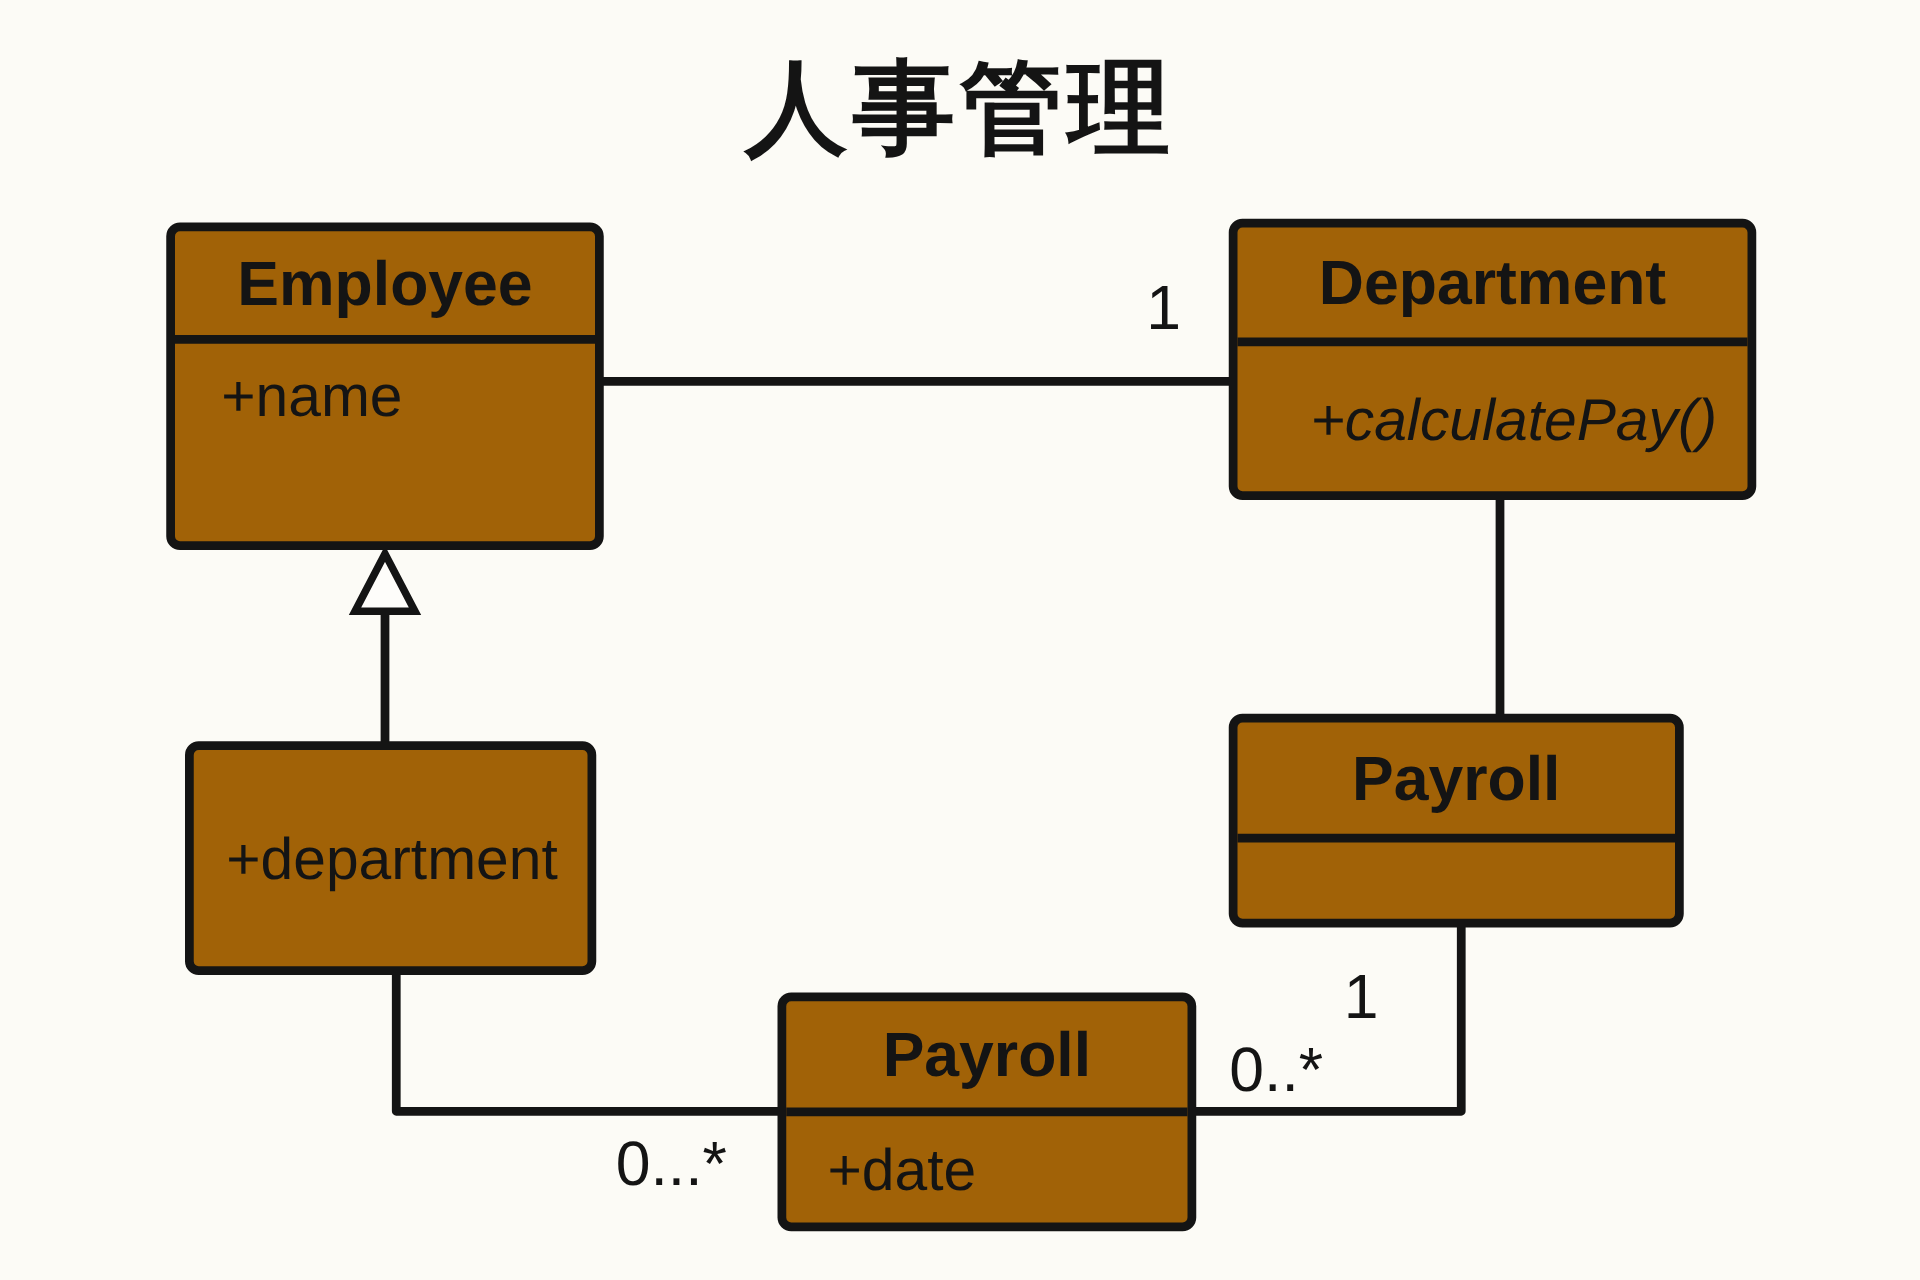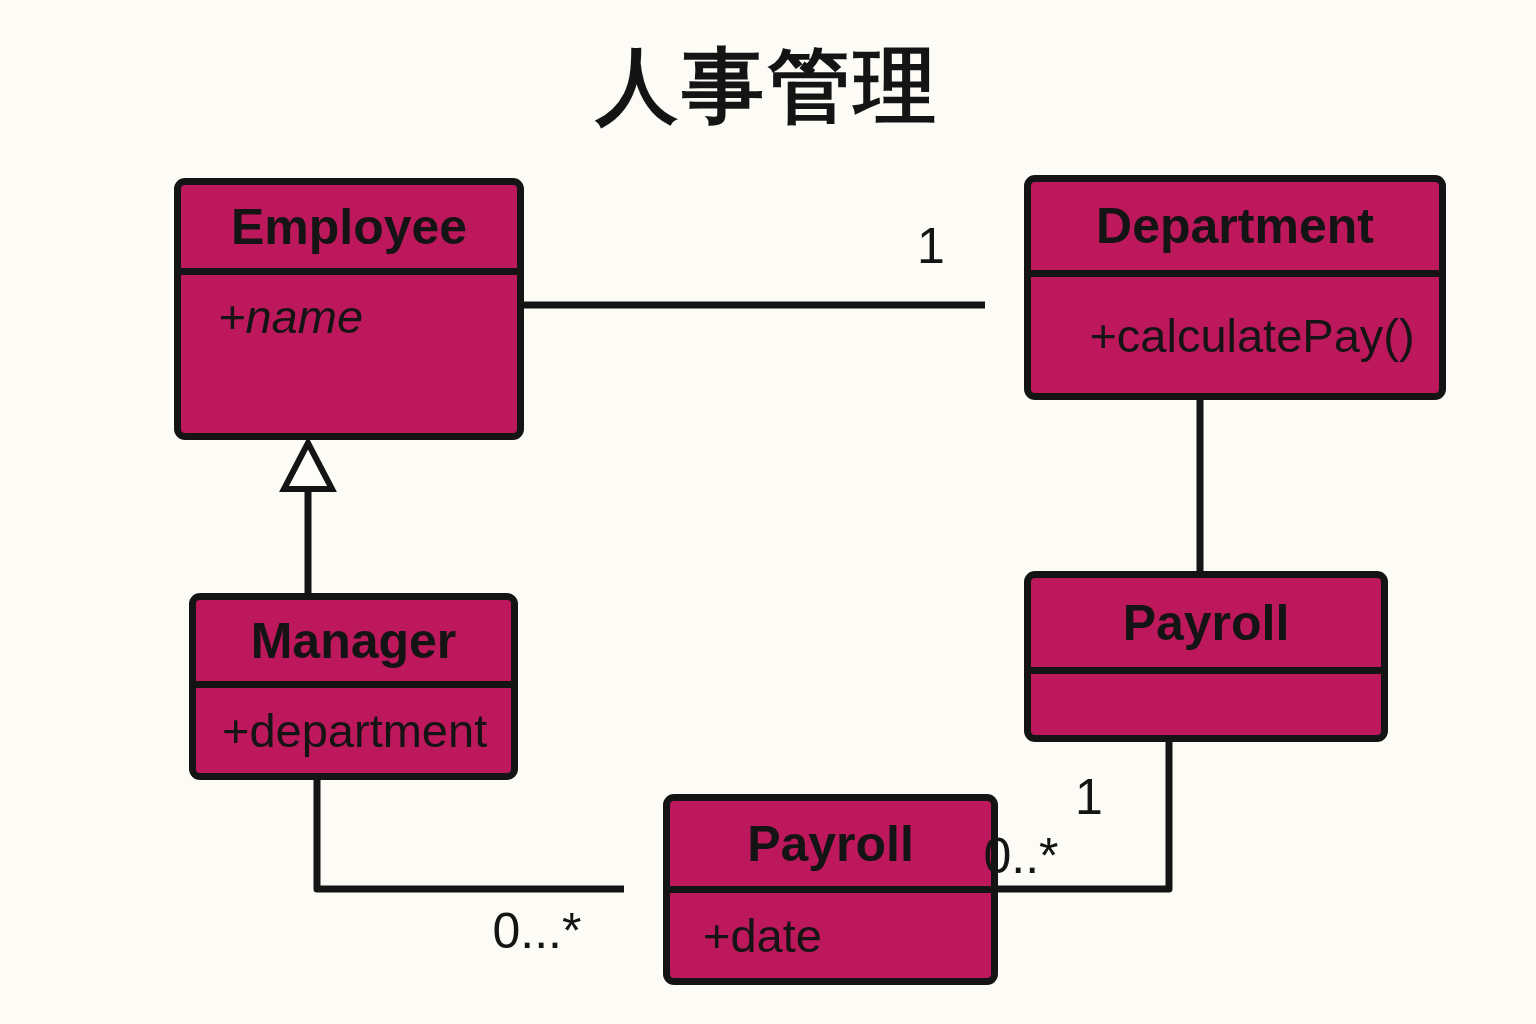--- a/index.html
+++ b/index.html
@@ -25,55 +25,54 @@
     letter-spacing: 4px;
     color: #141414;
   }
   .connector-layer {
     position: absolute;
     left: 0; top: 0;
     width: 1536px; height: 1024px;
   }
   .uml-class {
     position: absolute;
-    background: #be185d;
+    background: #a16207;
     border: 7px solid #141414;
     border-radius: 11px;
     display: flex;
     flex-direction: column;
-    margin-left: 41px;
   }
   .uml-class .title {
     display: flex;
     align-items: center;
     justify-content: center;
     font-size: 50px;
     font-weight: 700;
     border-bottom: 7px solid #141414;
     flex: 0 0 auto;
   }
   .uml-class .members {
     flex: 1 1 auto;
     font-size: 47px;
     font-weight: 400;
   }
-  .uml-class .members.stacked { padding-top: 10px; font-style: italic; }
+  .uml-class .members.stacked { padding-top: 10px; }
   .uml-class .members.stacked .member { line-height: 64px; }
   .uml-class .members.centered {
     display: flex;
     flex-direction: column;
     justify-content: center;
   }
   
   .class-employee   { left: 133px;  top: 178px; width: 350px; height: 262px; }
   .class-employee .title    { height: 90px; }
   .class-employee .members  { padding-left: 37px; }
   .class-department { left: 983px;  top: 175px; width: 422px; height: 225px; text-align: center; }
   .class-department .title  { height: 95px; }
-  .class-department .members{ padding-left: 34px; }
+  .class-department .members{ padding-left: 34px; font-style: italic; }
   .class-manager    { left: 148px;  top: 593px; width: 329px; height: 187px; }
   .class-manager .title     { height: 88px; }
   .class-manager .members   { padding-left: 26px; }
   .class-payroll    { left: 983px;  top: 571px; width: 364px; height: 171px; }
   .class-payroll .title     { height: 96px; }
   .class-timecard   { left: 622px;  top: 794px; width: 335px; height: 191px; }
   .class-timecard .title    { height: 92px; }
   .class-timecard .members  { padding-left: 33px; }
   .mult {
     position: absolute;
@@ -117,21 +116,20 @@
   </div>
 
   <div class="uml-class class-department">
     <div class="title">Department</div>
     <div class="members centered">
       <div class="member">+calculatePay()</div>
     </div>
   </div>
 
   <div class="uml-class class-manager">
-    <div class="title">Manager</div>
     <div class="members centered">
       <div class="member">+department</div>
     </div>
   </div>
 
   <div class="uml-class class-payroll">
     <div class="title">Payroll</div>
     <div class="members centered"></div>
   </div>
 

